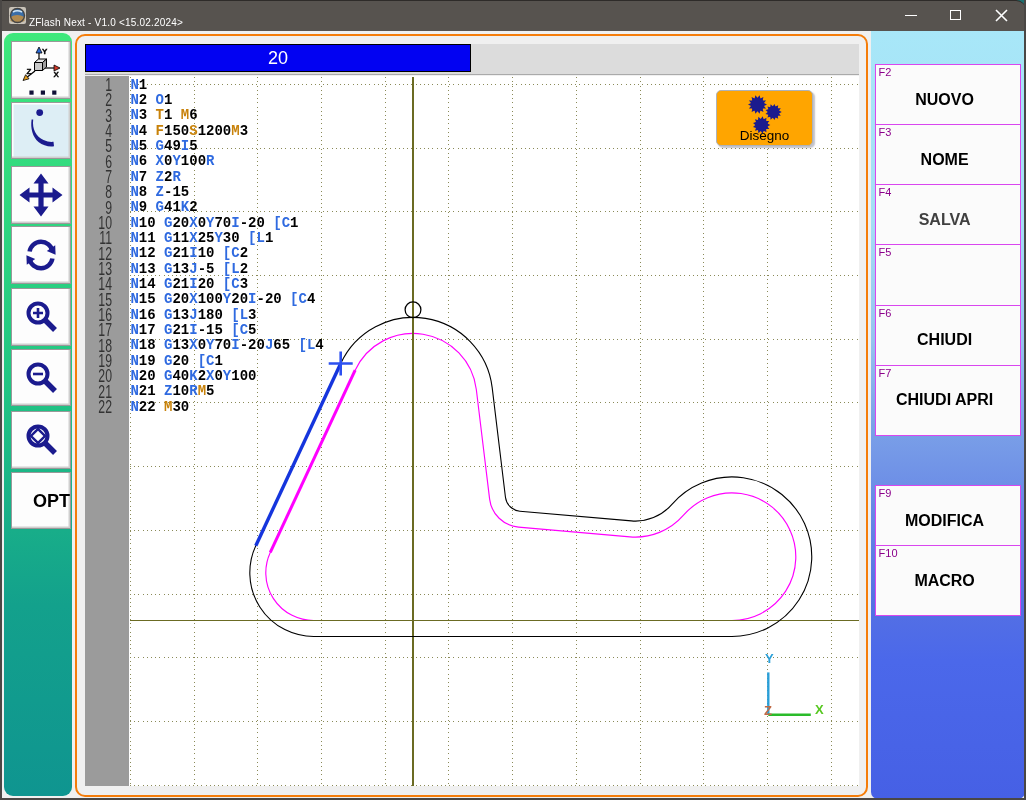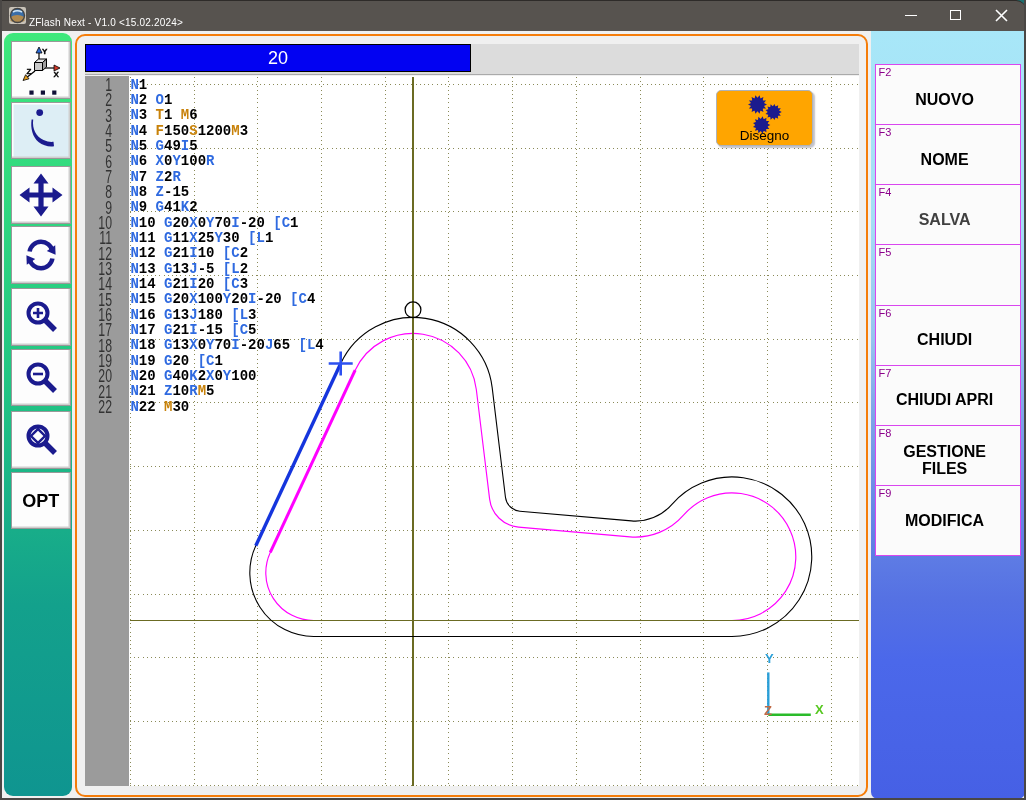--- a/index.html
+++ b/index.html
@@ -136,27 +136,27 @@
       <span class="fk">F5</span>
     </div>
     <div class="rbtn" style="top:304.6px">
       <span class="fk">F6</span>
       <span class="rl">CHIUDI</span>
     </div>
     <div class="rbtn" style="top:364.7px">
       <span class="fk">F7</span>
       <span class="rl">CHIUDI APRI</span>
     </div>
-    <div class="rbtn" style="top:424.9px">
-      <span class="fk">F8</span>
-      <span class="rl">GESTIONE<br>FILES</span>
-    </div>
     <div class="rbtn" style="top:485.0px">
       <span class="fk">F9</span>
       <span class="rl">MODIFICA</span>
+    </div>
+    <div class="rbtn" style="top:545.1px">
+      <span class="fk">F10</span>
+      <span class="rl">MACRO</span>
     </div>
   </div>
 <div class="abs" style="left:7px;top:32.5px;width:62px;height:763px">
     <div class="lbtn" style="top:8.8px"><svg width="58" height="56" viewBox="0 0 58 56">
 <g stroke="#000" stroke-width="1.2" fill="none">
 <path d="M27 21 L27 9"></path>
           <path d="M31 26 L44 26"></path>
           <path d="M23 29 L14 36"></path>
 </g>
 <path d="M27 5 L24 11 L30 11 Z" fill="#2a6ad8" stroke="#000" stroke-width="0.8"></path>
@@ -198,17 +198,17 @@
 <circle cx="26" cy="24" r="9.5" stroke="#1b1b8e" stroke-width="4" fill="none"></circle>
 <path d="M33 31 L43 41" stroke="#1b1b8e" stroke-width="5.5"></path>
 <path d="M21 24 H31" stroke="#1b1b8e" stroke-width="2.6"></path>
 </svg></div>
     <div class="lbtn" style="top:378.8px"><svg width="58" height="56" viewBox="0 0 58 56">
 <circle cx="26" cy="24" r="9.5" stroke="#1b1b8e" stroke-width="4" fill="none"></circle>
 <path d="M33 31 L43 41" stroke="#1b1b8e" stroke-width="5.5"></path>
 <rect x="21" y="19" width="10" height="10" transform="rotate(45 26 24)" stroke="#1b1b8e" stroke-width="2.4" fill="none"></rect>
 </svg></div>
     <div class="lbtn" style="top:439.4px">
-      <div style="text-align:center;line-height:56px;font-weight:bold;font-size:18px;color:#000;font-family:'Liberation Sans',sans-serif">OPT</div>
+      <div style="text-align:right;line-height:56px;font-weight:bold;font-size:18px;color:#000;font-family:'Liberation Sans',sans-serif">OPT</div>
     </div>
   </div>
 <div class="abs" id="borderL"></div>
 <div class="abs" id="borderR"></div>
 <div class="abs" id="borderB"></div>
 </body></html>

